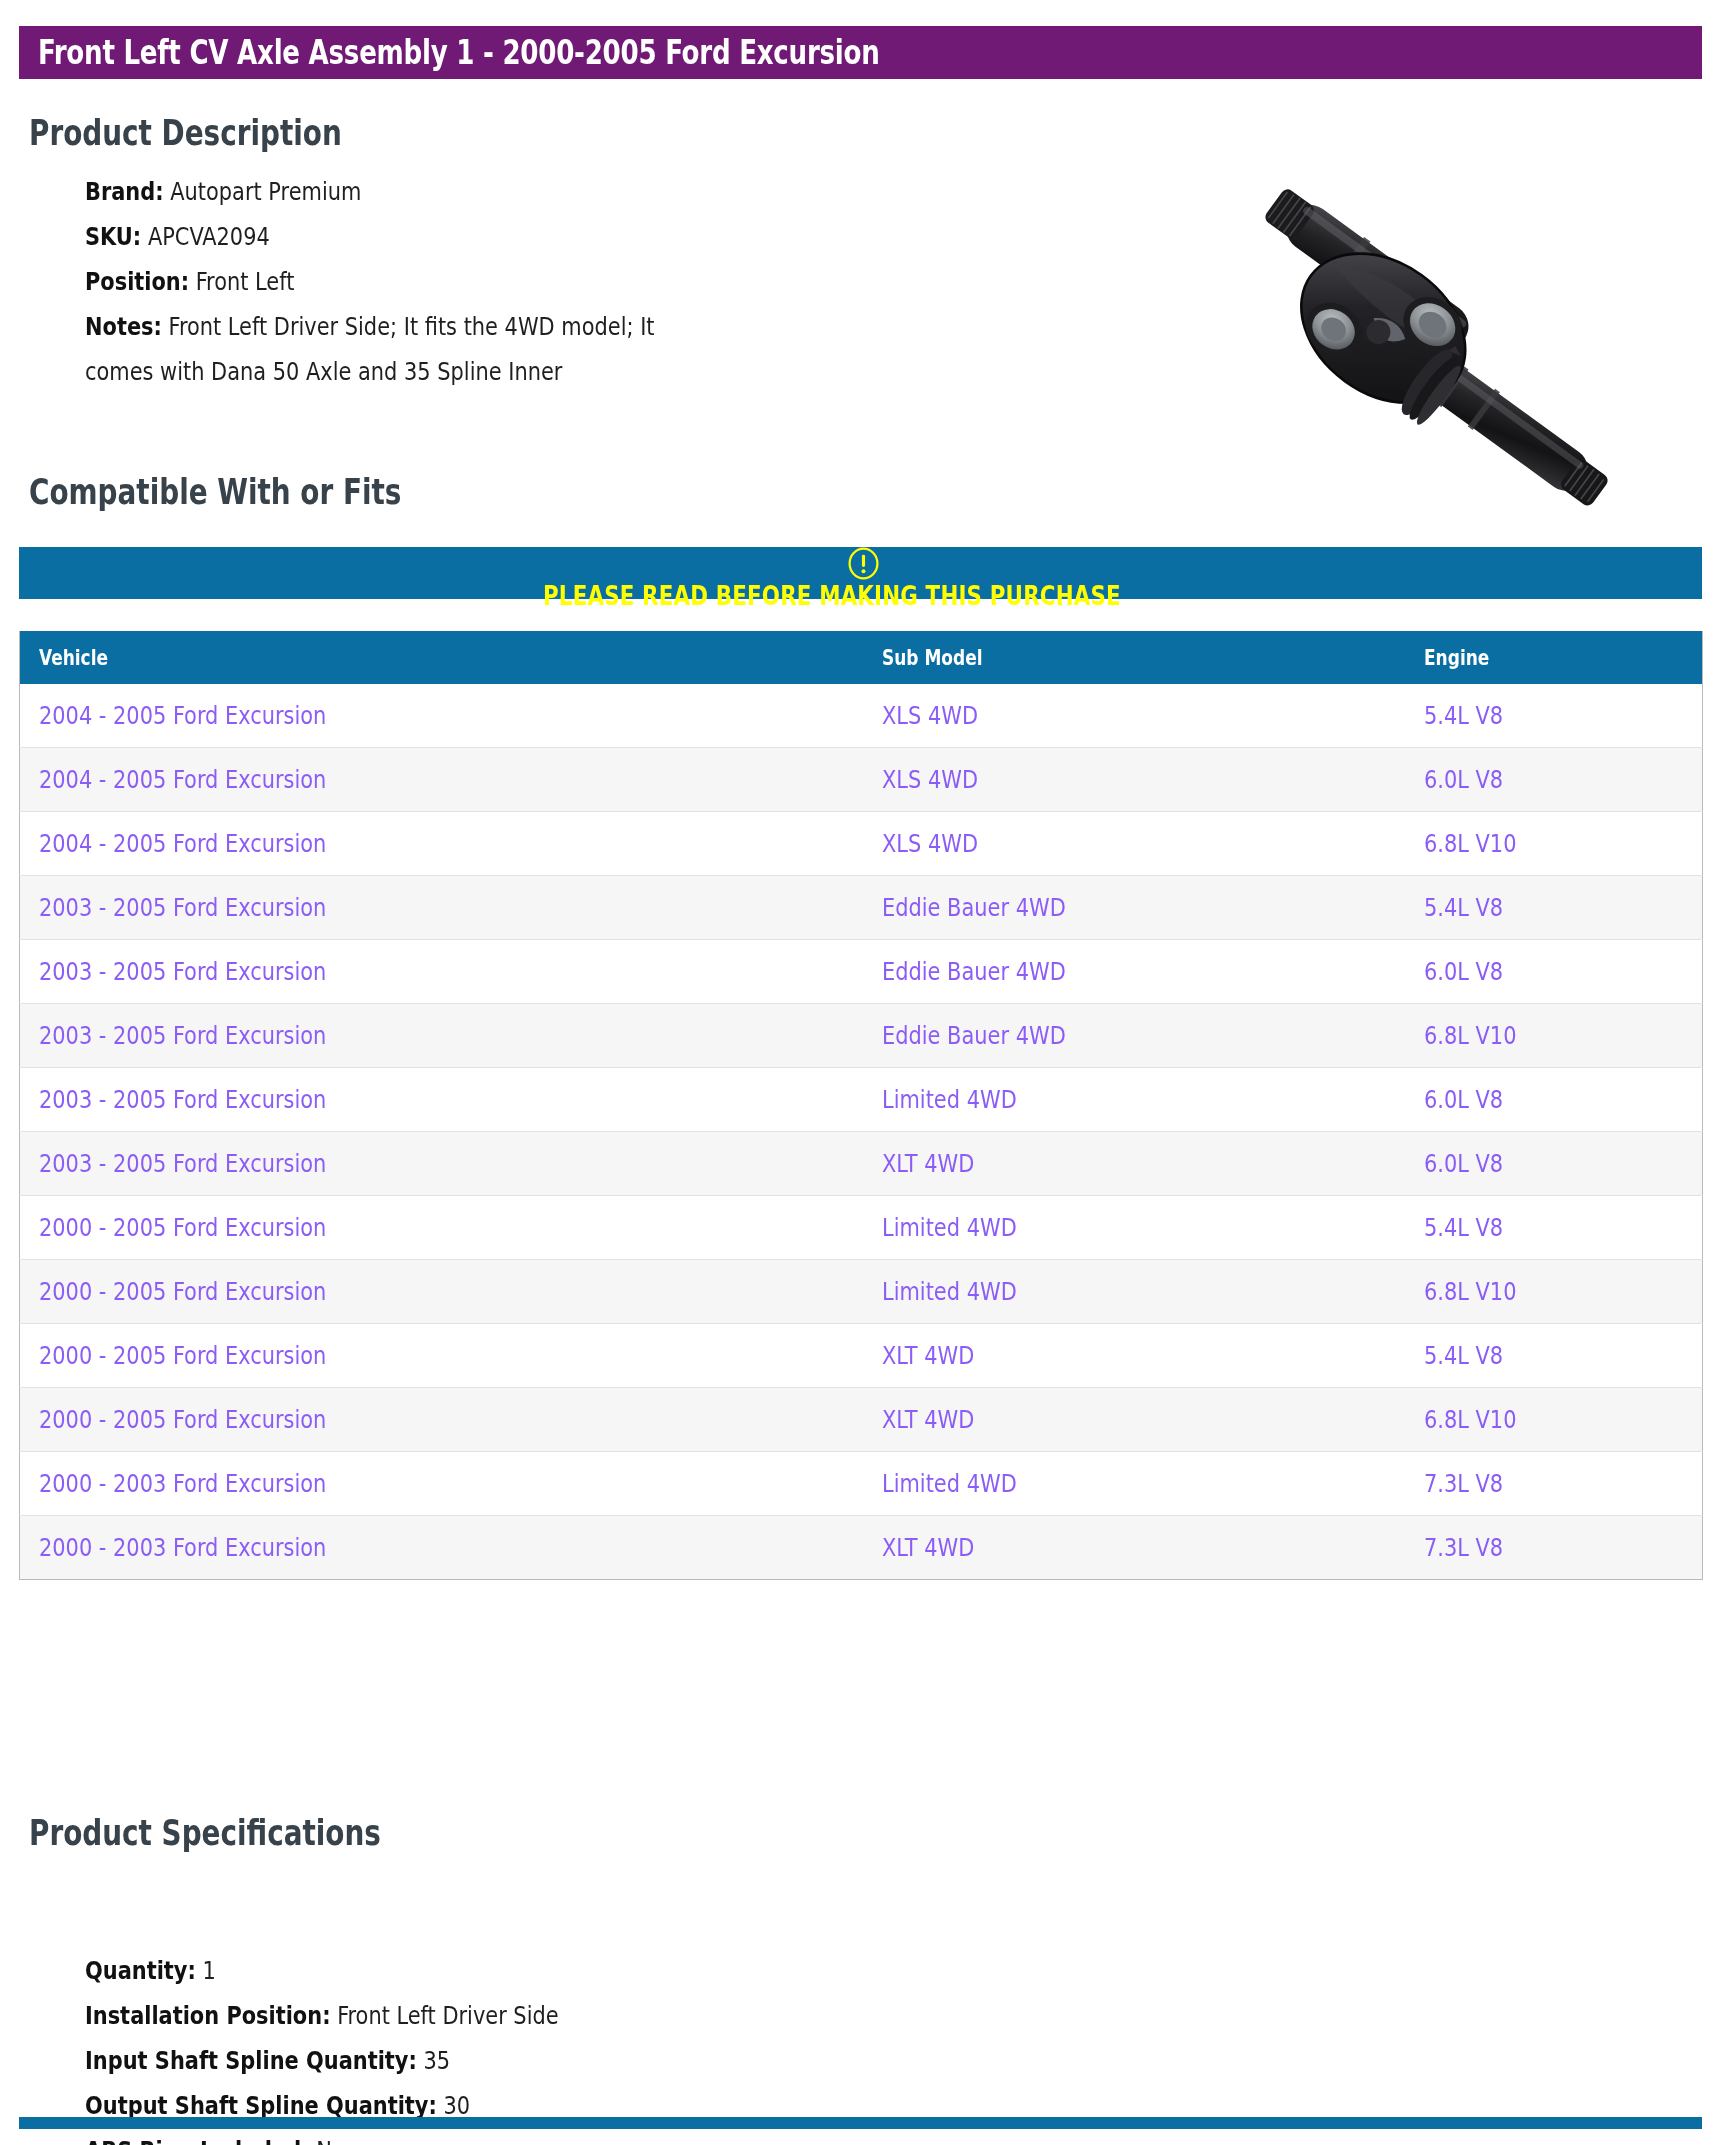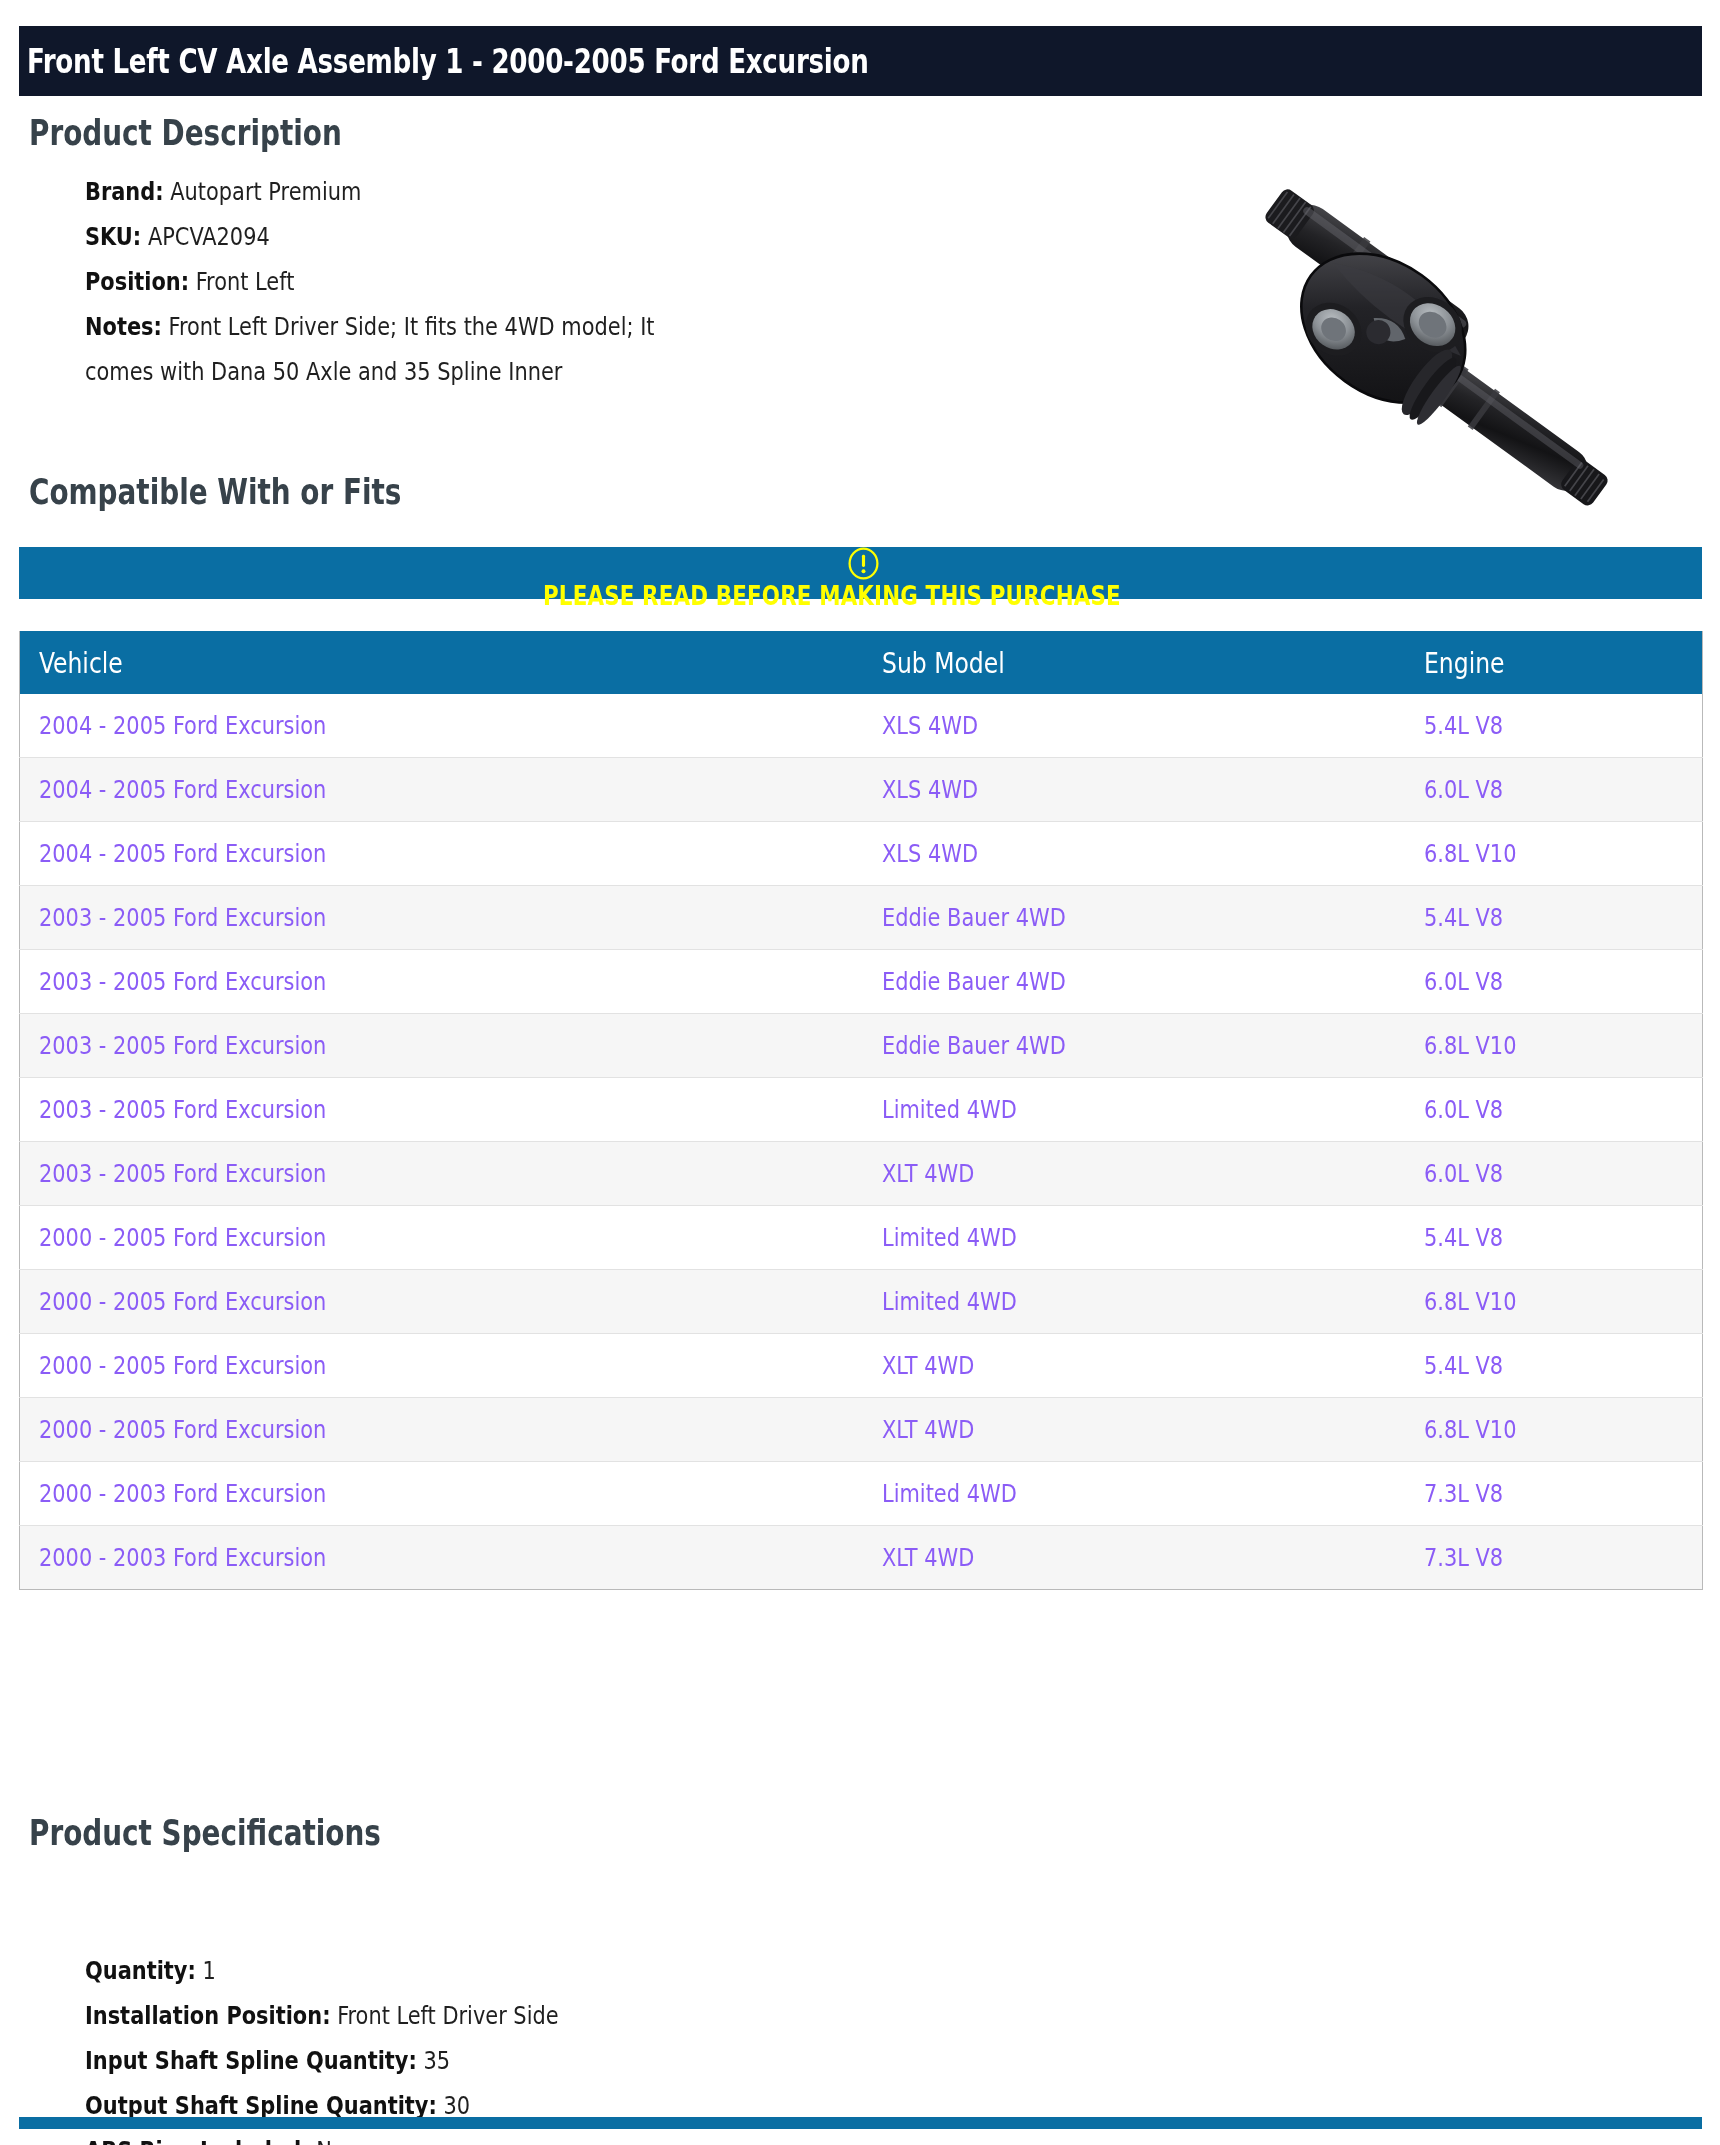--- a/index.html
+++ b/index.html
@@ -18,25 +18,25 @@
     background: #ffffff;
     overflow: hidden;
   }
 
   
   .title-bar {
     position: absolute;
     left: 19px;
     top: 26px;
     width: 1683px;
-    height: 70px;
-    background: #0f172a;
+    height: 53px;
+    background: #701a75;
     display: flex;
     align-items: center;
-    padding-left: 8px;
+    padding-left: 19px;
   }
   .title-bar .title-text {
     color: #ffffff;
     font-size: 33px;
     font-weight: bold;
     font-family: "Liberation Sans Narrow", "DejaVu Sans Condensed", "Liberation Sans", sans-serif;
     letter-spacing: -0.3px;
     transform: scaleX(0.88);
     transform-origin: left center;
     white-space: nowrap;
@@ -126,22 +126,22 @@
     border-bottom: 0.9px solid #b9b9b9;
   }
   .fit-table col.c-vehicle { width: 843px; }
   .fit-table col.c-sub     { width: 542px; }
   .fit-table col.c-engine  { width: 298px; }
 
   .fit-table thead th {
     background: #0a6ea3;
     color: #ffffff;
     text-align: left;
-    font-size: 29px;
-    font-weight: normal;
+    font-size: 21px;
+    font-weight: bold;
     font-family: "Liberation Sans Narrow", "DejaVu Sans Condensed", "Liberation Sans", sans-serif;
     padding: 14.6px 0 14.6px 19px;
     border: none;
     white-space: nowrap;
   }
   .fit-table thead th span {
     display: inline-block;
     transform: scaleX(0.9);
     transform-origin: left center;
   }

